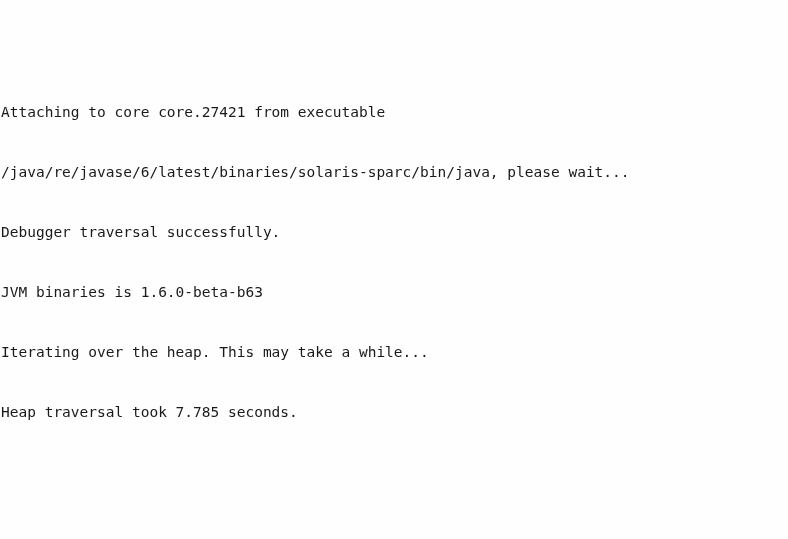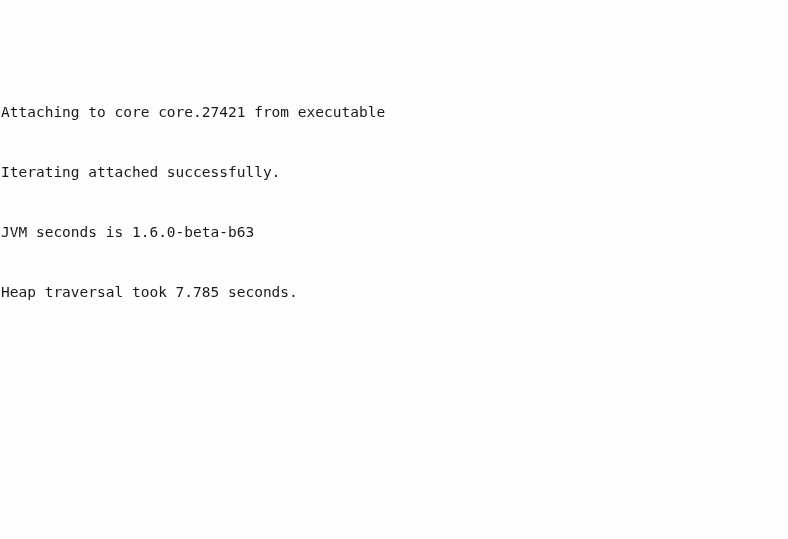--- a/index.html
+++ b/index.html
@@ -33,22 +33,24 @@
     font-family: "DejaVu Sans Mono", "Liberation Mono", monospace;
   }
 </style>
 </head>
 <body>
 
 <div id="terminal">
 
   <div>
     <div class="line">Attaching to core core.27421 from executable</div>
-    <div class="line">Iterating attached successfully.</div>
-    <div class="line">JVM seconds is 1.6.0-beta-b63</div>
+    <div class="line">/java/re/javase/6/latest/binaries/solaris-sparc/bin/java, please wait...</div>
+    <div class="line">Debugger traversal successfully.</div>
+    <div class="line">JVM binaries is 1.6.0-beta-b63</div>
+    <div class="line">Iterating over the heap. This may take a while...</div>
     <div class="line">Heap traversal took 7.785 seconds.</div>
   </div>
 
   
 
   
 
   
 
   

